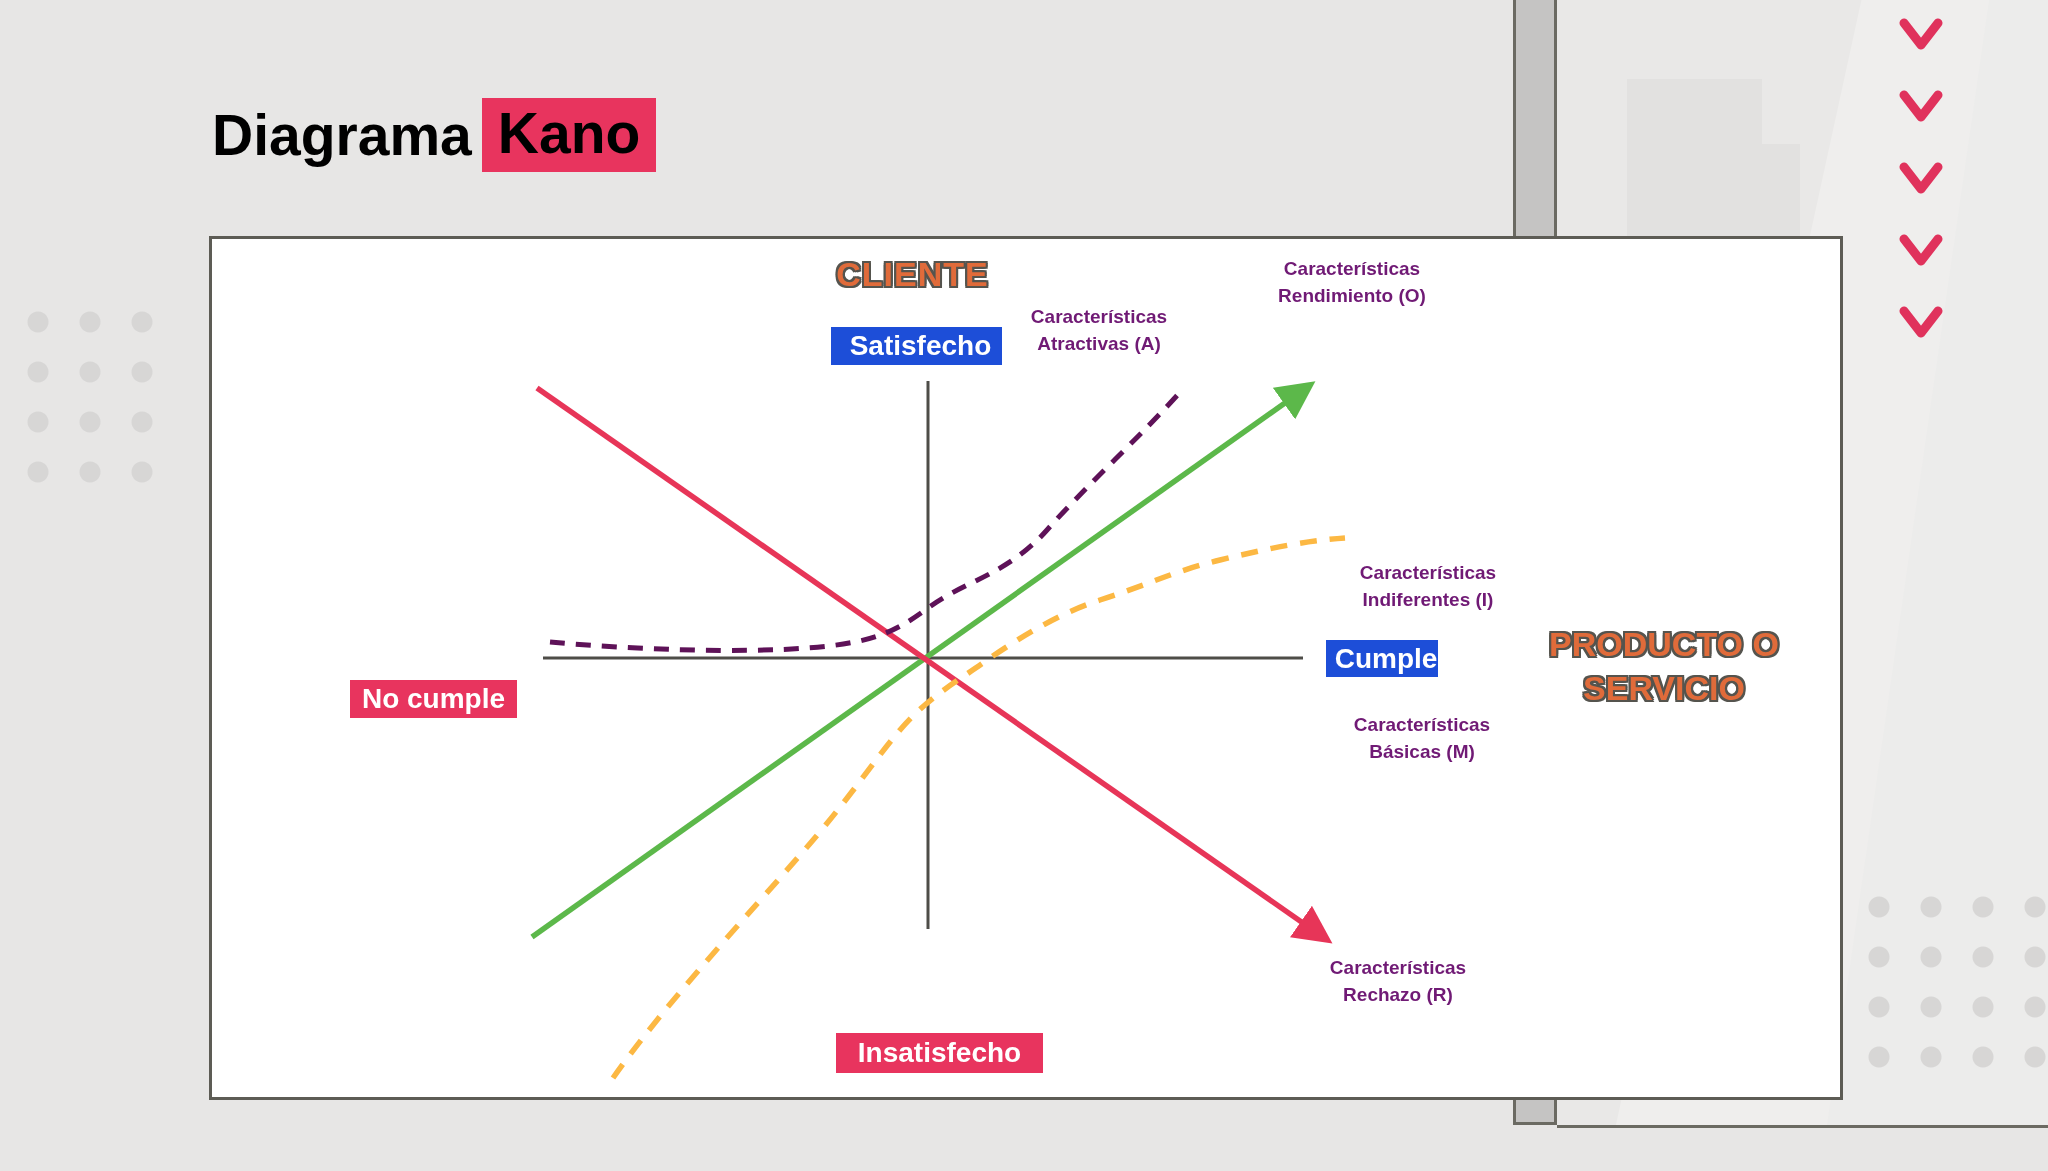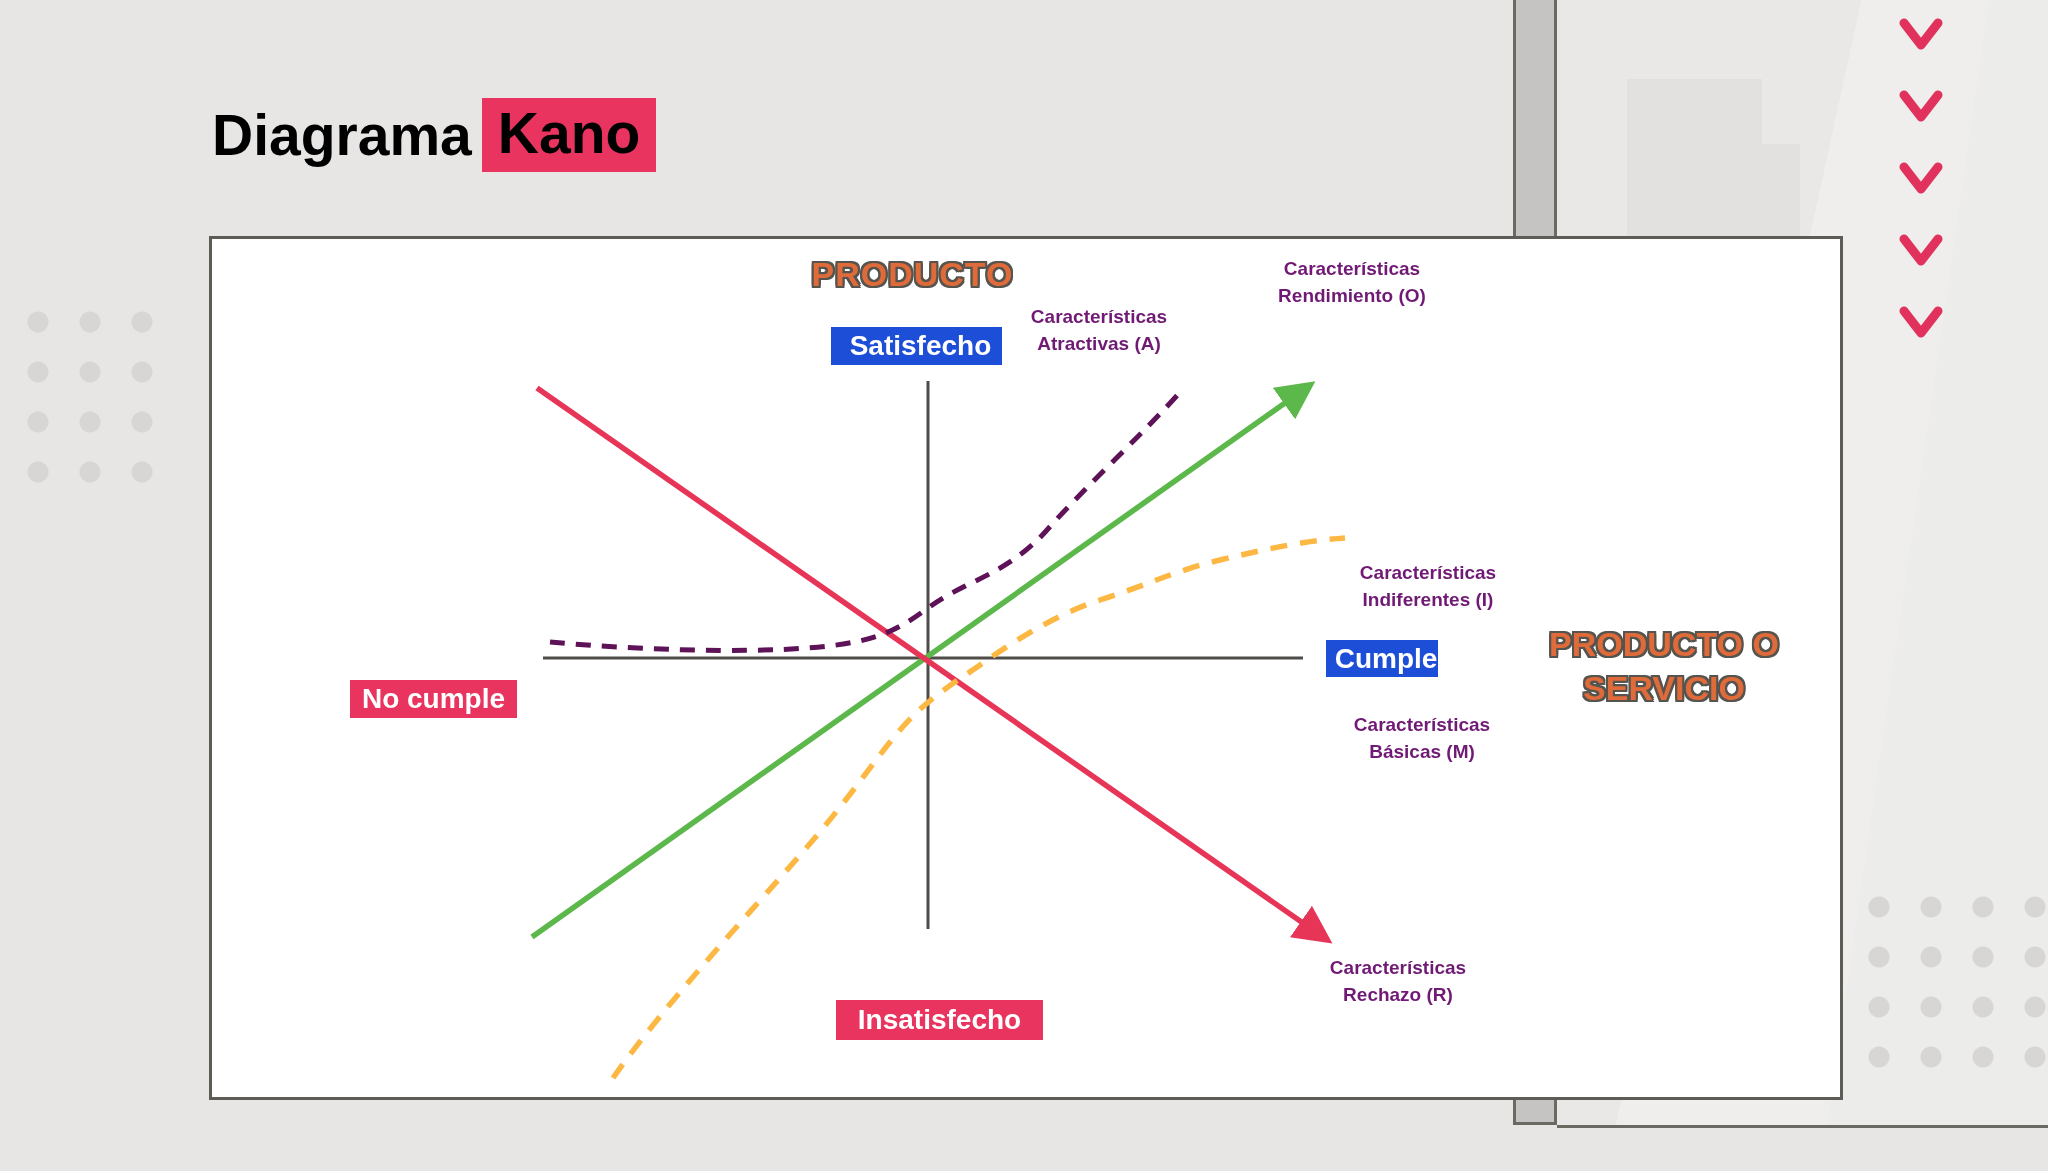--- a/index.html
+++ b/index.html
@@ -64,21 +64,21 @@
   .producto{left:1528px;top:622px;width:272px;font-size:34px;line-height:44px;white-space:normal;}
   .tag{
     position:absolute;color:#ffffff;font-weight:700;font-size:28px;
     display:flex;align-items:center;justify-content:center;
   }
   .tag-green{background:#1d4ed8;padding-left:8px;}
   .tag-pink{background:#e8345e;margin-top:44px;}
   .satisfecho{left:831px;top:327px;width:163px;height:38px;}
   .cumple{left:1326px;top:640px;width:104px;height:37px;}
   .nocumple{left:350px;top:636px;width:167px;height:38px;}
-  .insatisfecho{left:836px;top:956px;width:207px;height:40px;}
+  .insatisfecho{left:836px;top:989px;width:207px;height:40px;}
   .pink-note{
     position:absolute;color:#701a75;font-weight:700;font-size:19px;
     line-height:27px;text-align:center;white-space:normal;
   }
   .atractivas{left:999px;top:303px;width:200px;}
   .rendimiento{left:1242px;top:255px;width:220px;}
   .indiferentes{left:1328px;top:559px;width:200px;}
   .basicas{left:1322px;top:711px;width:200px;}
   .rechazo{left:1298px;top:954px;width:200px;}
 </style>
@@ -138,21 +138,21 @@
       <line x1="320" y1="698" x2="1094" y2="149" stroke="#5cb84a" stroke-width="5.5" marker-end="url(#arrow-green)"></line>
 
       <line x1="325" y1="149" x2="1111" y2="698" stroke="#e73558" stroke-width="5.5" marker-end="url(#arrow-red)"></line>
 
       <path d="M338,403 C424,411 530,414 595,409 C660,404 682,394 716,369 C752,342 795,336 835,291 C872,249 932,194 970,151" fill="none" stroke="#5e1258" stroke-width="5" stroke-dasharray="15 11"></path>
 
       <path d="M401,839 C455,762 540,672 588,616 C636,562 662,521 688,491 C718,456 748,441 778,419 C812,396 848,374 888,361 C938,345 962,332 1008,321 C1058,309 1092,302 1133,299" fill="none" stroke="#fcb843" stroke-width="5.5" stroke-dasharray="17 13"></path>
     </svg>
   </div>
 
-  <div class="lbl cliente outline-orange">PRODUCTO</div>
+  <div class="lbl cliente outline-orange">CLIENTE</div>
 
   <div class="tag tag-green satisfecho">Satisfecho</div>
   <div class="tag tag-pink nocumple">No cumple</div>
   <div class="tag tag-green cumple">Cumple</div>
   <div class="tag tag-pink insatisfecho">Insatisfecho</div>
 
   <div class="lbl producto outline-orange">
     <span>PRODUCTO O</span><br>
     <span>SERVICIO</span>
   </div>

